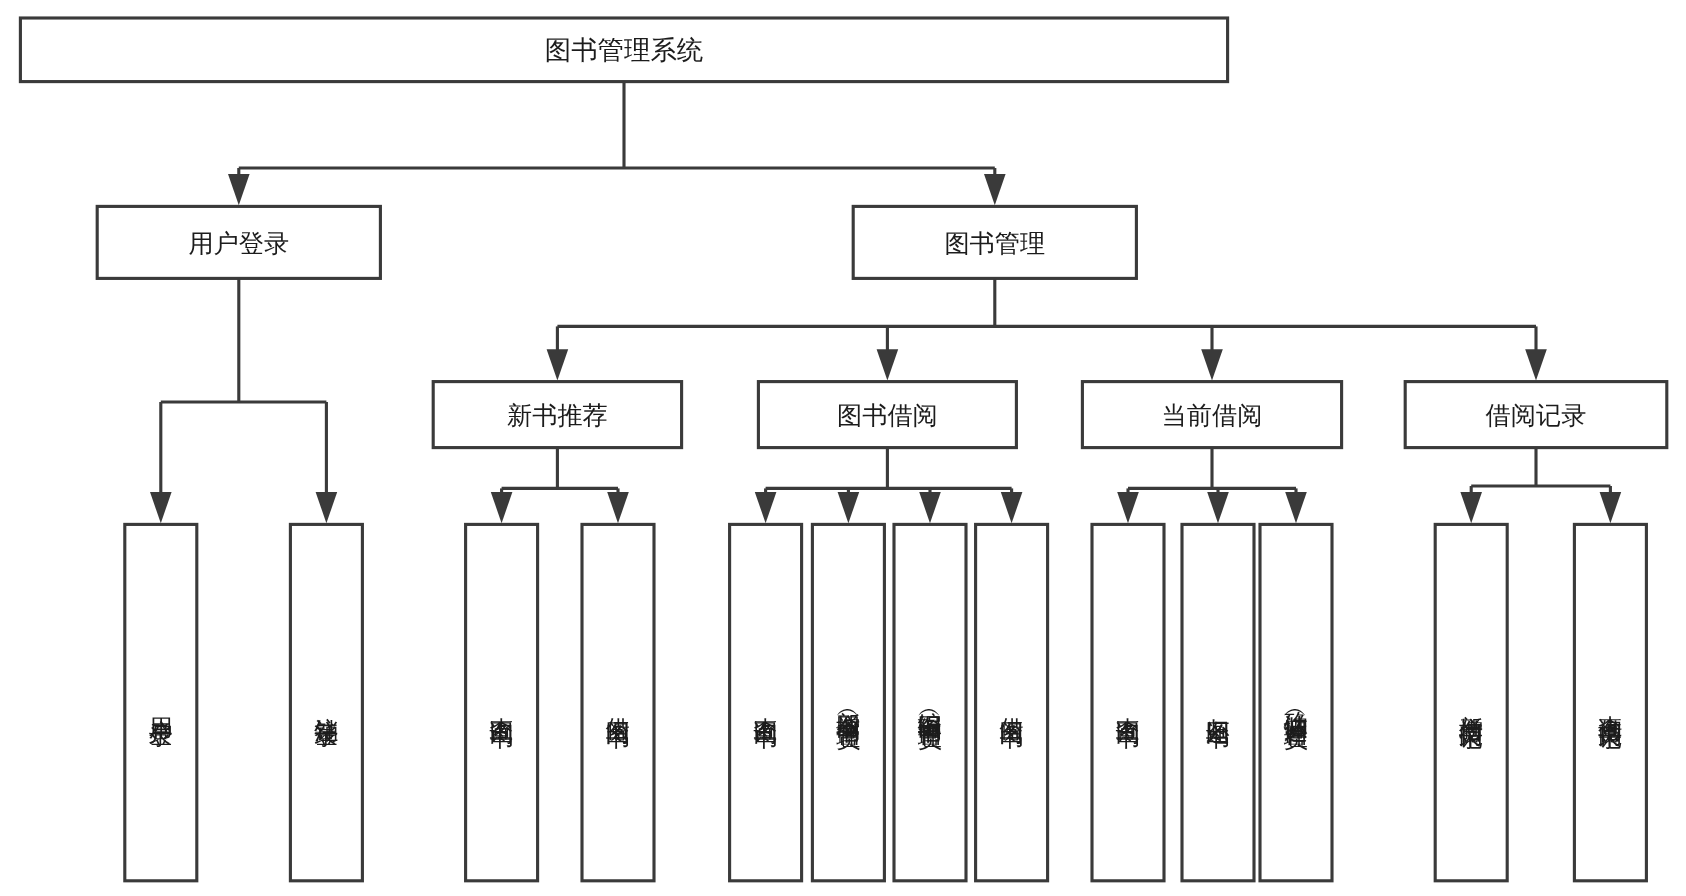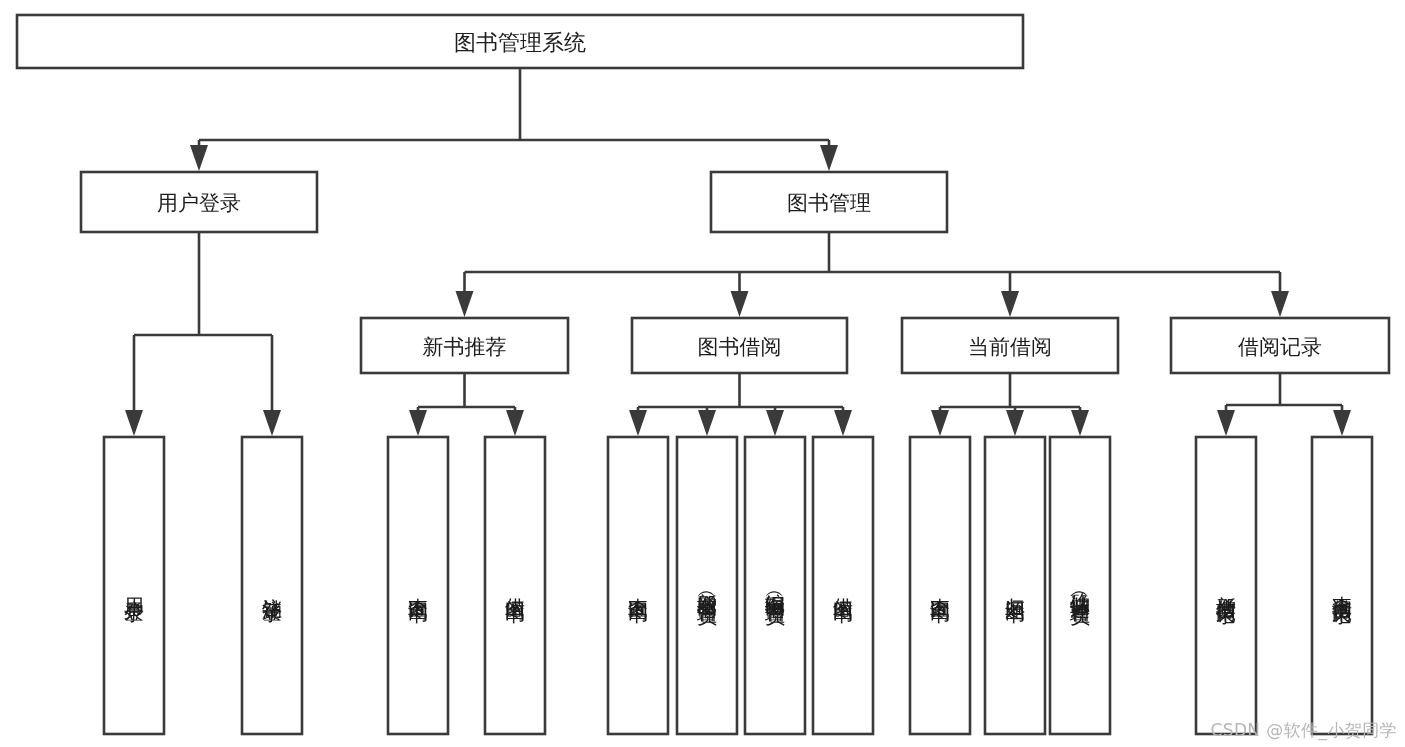--- a/index.html
+++ b/index.html
@@ -222,14 +222,13 @@
         <span class="leaf-label-v">确认归还（管理员）</span>
       </div>
       <div class="leaf-label-wrap" style="left: 1196px; top: 437px; width: 60px; height: 297px;">
         <span class="leaf-label-v">新增借阅记录</span>
       </div>
       <div class="leaf-label-wrap" style="left: 1312px; top: 437px; width: 60px; height: 297px;">
         <span class="leaf-label-v">查询借阅记录</span>
       </div>
     </div>
 
-  <div id="watermark">CSDN @软件_小贺同学</div>
 </div>
 
 </body></html>

